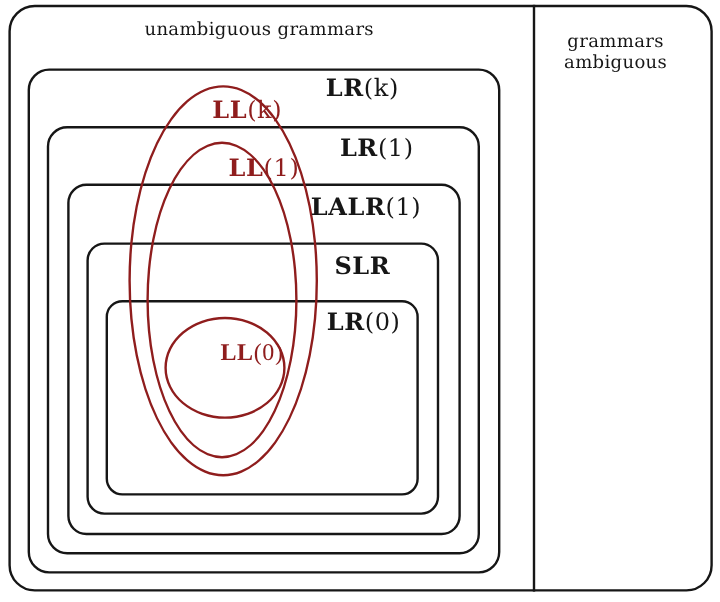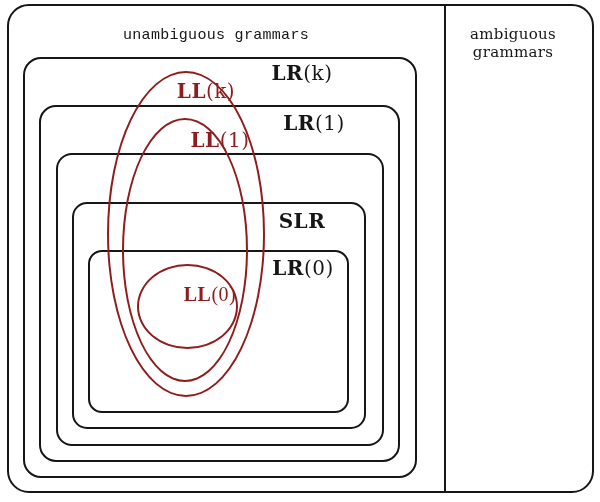--- a/index.html
+++ b/index.html
@@ -66,21 +66,21 @@
     font-size: 20px;
     letter-spacing: 0.5px;
     line-height: 1.1;
   }
   .label b { font-weight: 700; }
   .region-label {
     font-size: 15px;
     letter-spacing: 0.3px;
     text-align: center;
   }
-  .lbl-unambiguous { left: 216px; top: 36px; font-family: Liberation Mono, monospace; }
+  .lbl-unambiguous { left: 216px; top: 24px; }
   .lbl-ambiguous   { left: 513px; top: 43px; line-height: 18px; }
   .lbl-lrk   { left: 302px; top: 73px; }
   .lbl-lr1   { left: 314px; top: 123px; }
   .lbl-lalr1 { left: 305px; top: 172px; }
   .lbl-slr   { left: 302px; top: 221px; }
   .lbl-lr0   { left: 303px; top: 268px; }
   .ll-label { color: var(--accent); margin-left: 20px; }
   .lbl-llk { left: 186px; top: 91px; }
   .lbl-ll1 { left: 200px; top: 140px; }
   .lbl-ll0 { left: 190px; top: 294px; font-family: Liberation Serif, serif; }
@@ -98,26 +98,27 @@
   <div class="nbox box-2"></div>
   <div class="nbox box-3"></div>
   <div class="nbox box-4"></div>
 
   <div class="ellipse ell-0"></div>
   <div class="ellipse ell-1"></div>
   <div class="ellipse ell-2"></div>
 
   <div class="label region-label lbl-unambiguous">unambiguous grammars</div>
   <div class="label region-label lbl-ambiguous">
+    <div>grammars</div>
     <div>ambiguous</div>
-    <div>grammars</div>
   </div>
 
   <div class="label lbl-lrk"><b>LR</b><span>(k)</span></div>
   <div class="label lbl-lr1"><b>LR</b><span>(1)</span></div>
+  <div class="label lbl-lalr1"><b>LALR</b><span>(1)</span></div>
   <div class="label lbl-slr"><b>SLR</b><span></span></div>
   <div class="label lbl-lr0"><b>LR</b><span>(0)</span></div>
 
   <div class="label ll-label lbl-llk"><b>LL</b><span>(k)</span></div>
   <div class="label ll-label lbl-ll1"><b>LL</b><span>(1)</span></div>
   <div class="label ll-label lbl-ll0"><b>LL</b><span>(0)</span></div>
 
 </div>
 
 </body></html>

